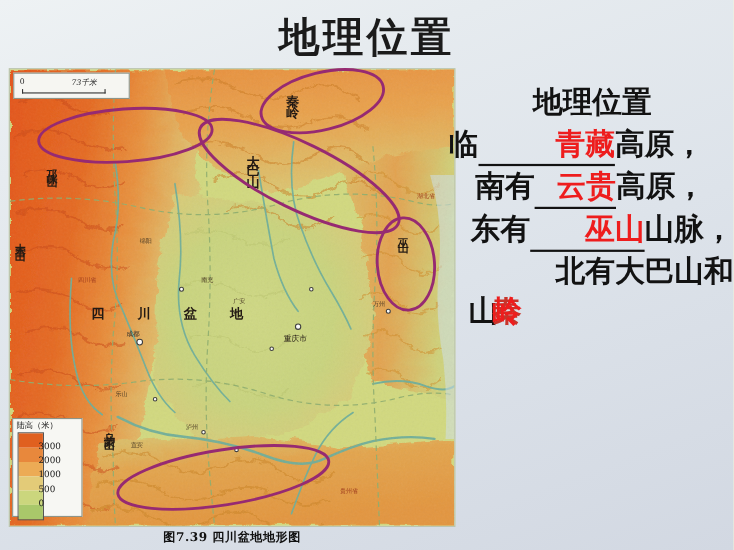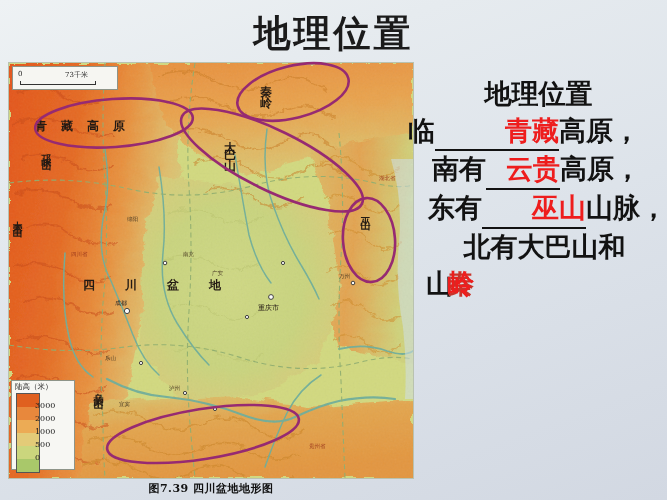--- a/index.html
+++ b/index.html
@@ -67,21 +67,21 @@
     border: 1px solid #8e9488;
     box-sizing: border-box;
     font-family: "DejaVu Serif", "Liberation Serif", serif;
     font-size: 7px;
     color: #222;
   }
   #scale-bar .sb-label-left {
     position: absolute; left: 5px; top: 3px;
   }
   #scale-bar .sb-label-right {
-    position: absolute; left: 52px; top: 3px; white-space: nowrap;
+    position: absolute; left: 52px; top: 3px; white-space: nowrap; font-style: italic;
   }
   #scale-bar .sb-rule {
     position: absolute;
     left: 7px; top: 14px;
     width: 76px; height: 4px;
     border: 1px solid #333;
     border-top: none;
     box-sizing: border-box;
   }
 
@@ -192,21 +192,21 @@
     line-height: 1.36;
   }
   #text-block .tline {
     white-space: nowrap;
     position: relative;
   }
   .tline.l1 { text-align: center; padding-left: 6px; }
   .tline.l2 { text-align: left;  padding-left: 4px; }
   .tline.l3 { text-align: left;  padding-left: 28px; }
   .tline.l4 { text-align: left;  padding-left: 24px; }
-  .tline.l5 { text-align: center;  padding-left: 18px; }
+  .tline.l5 { text-align: right;  padding-left: 18px; }
   .tline.l6 { text-align: left;  padding-left: 22px; }
 
   .blank {
     position: relative;
     display: inline-block;
     border-bottom: 2px solid #121212;
     text-align: right;
     color: #ee1d1d;
     vertical-align: baseline;
     font-family: Liberation Serif, serif;
@@ -386,21 +386,20 @@
           <circle cx="274" cy="200" r="1.6" fill="#ffffff"></circle>
           <circle cx="132" cy="300" r="1.6" fill="#ffffff"></circle>
           <circle cx="176" cy="330" r="1.6" fill="#ffffff"></circle>
           <circle cx="206" cy="346" r="1.6" fill="#ffffff"></circle>
           <circle cx="344" cy="220" r="1.8" fill="#ffffff"></circle>
         </g>
 
         <rect x="0" y="0" width="404" height="415" filter="url(#grain)" opacity="0.5"></rect>
       </svg>
 
-      <div class="map-label ml-big spread" style="left:26px; top:55px;">青藏高原</div>
       <div class="map-label ml-big vert-loose" style="left:248px; top:14px;">秦岭</div>
       <div class="map-label ml-big vert-loose" style="left:212px; top:68px;">大巴山</div>
       <div class="map-label ml-med vert" style="left:30px; top:83px;">邛崃山</div>
       <div class="map-label ml-med vert" style="left:1px; top:150px;">大雪山</div>
       <div class="map-label ml-big spread-xl" style="left:74px; top:214px;">四川盆地</div>
       <div class="map-label ml-med vert" style="left:349px; top:146px;">巫山</div>
       <div class="map-label ml-med vert" style="left:82px; top:322px;">乌蒙山</div>
       <div class="map-label ml-city" style="left:106px; top:236px;">成都</div>
       <div class="map-label ml-tiny" style="left:118px; top:153px;">绵阳</div>
       <div class="map-label ml-tiny" style="left:174px; top:188px;">南充</div>

